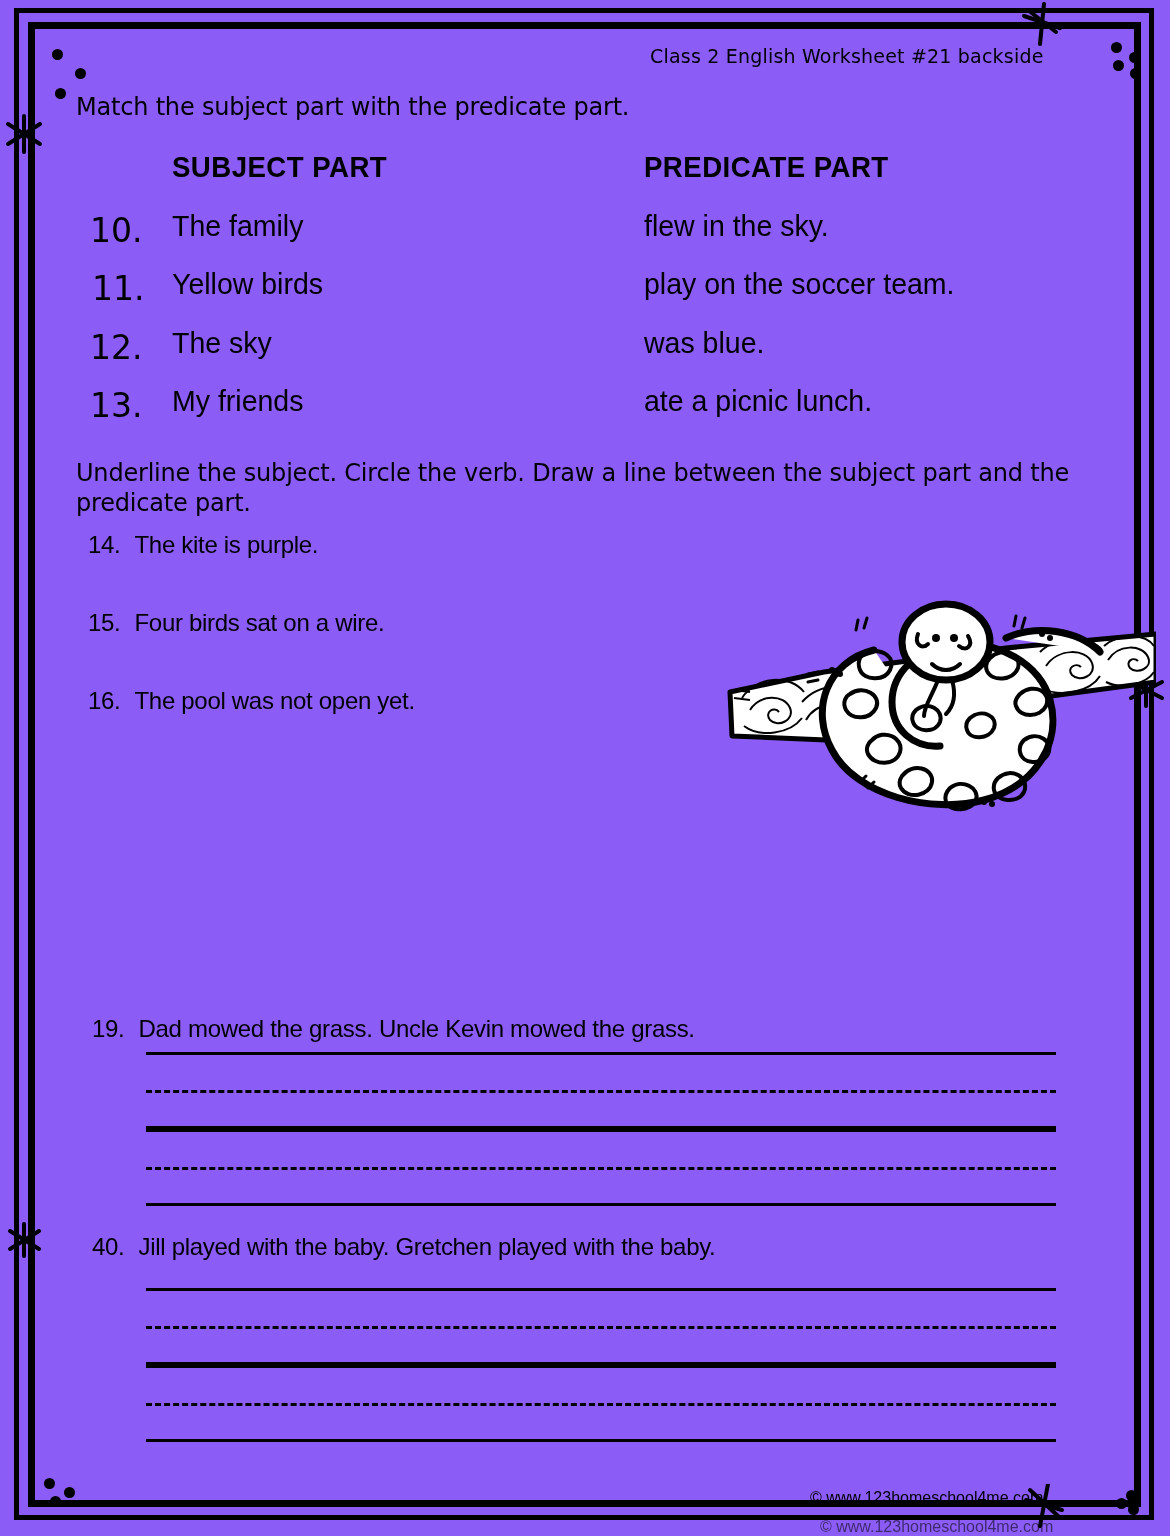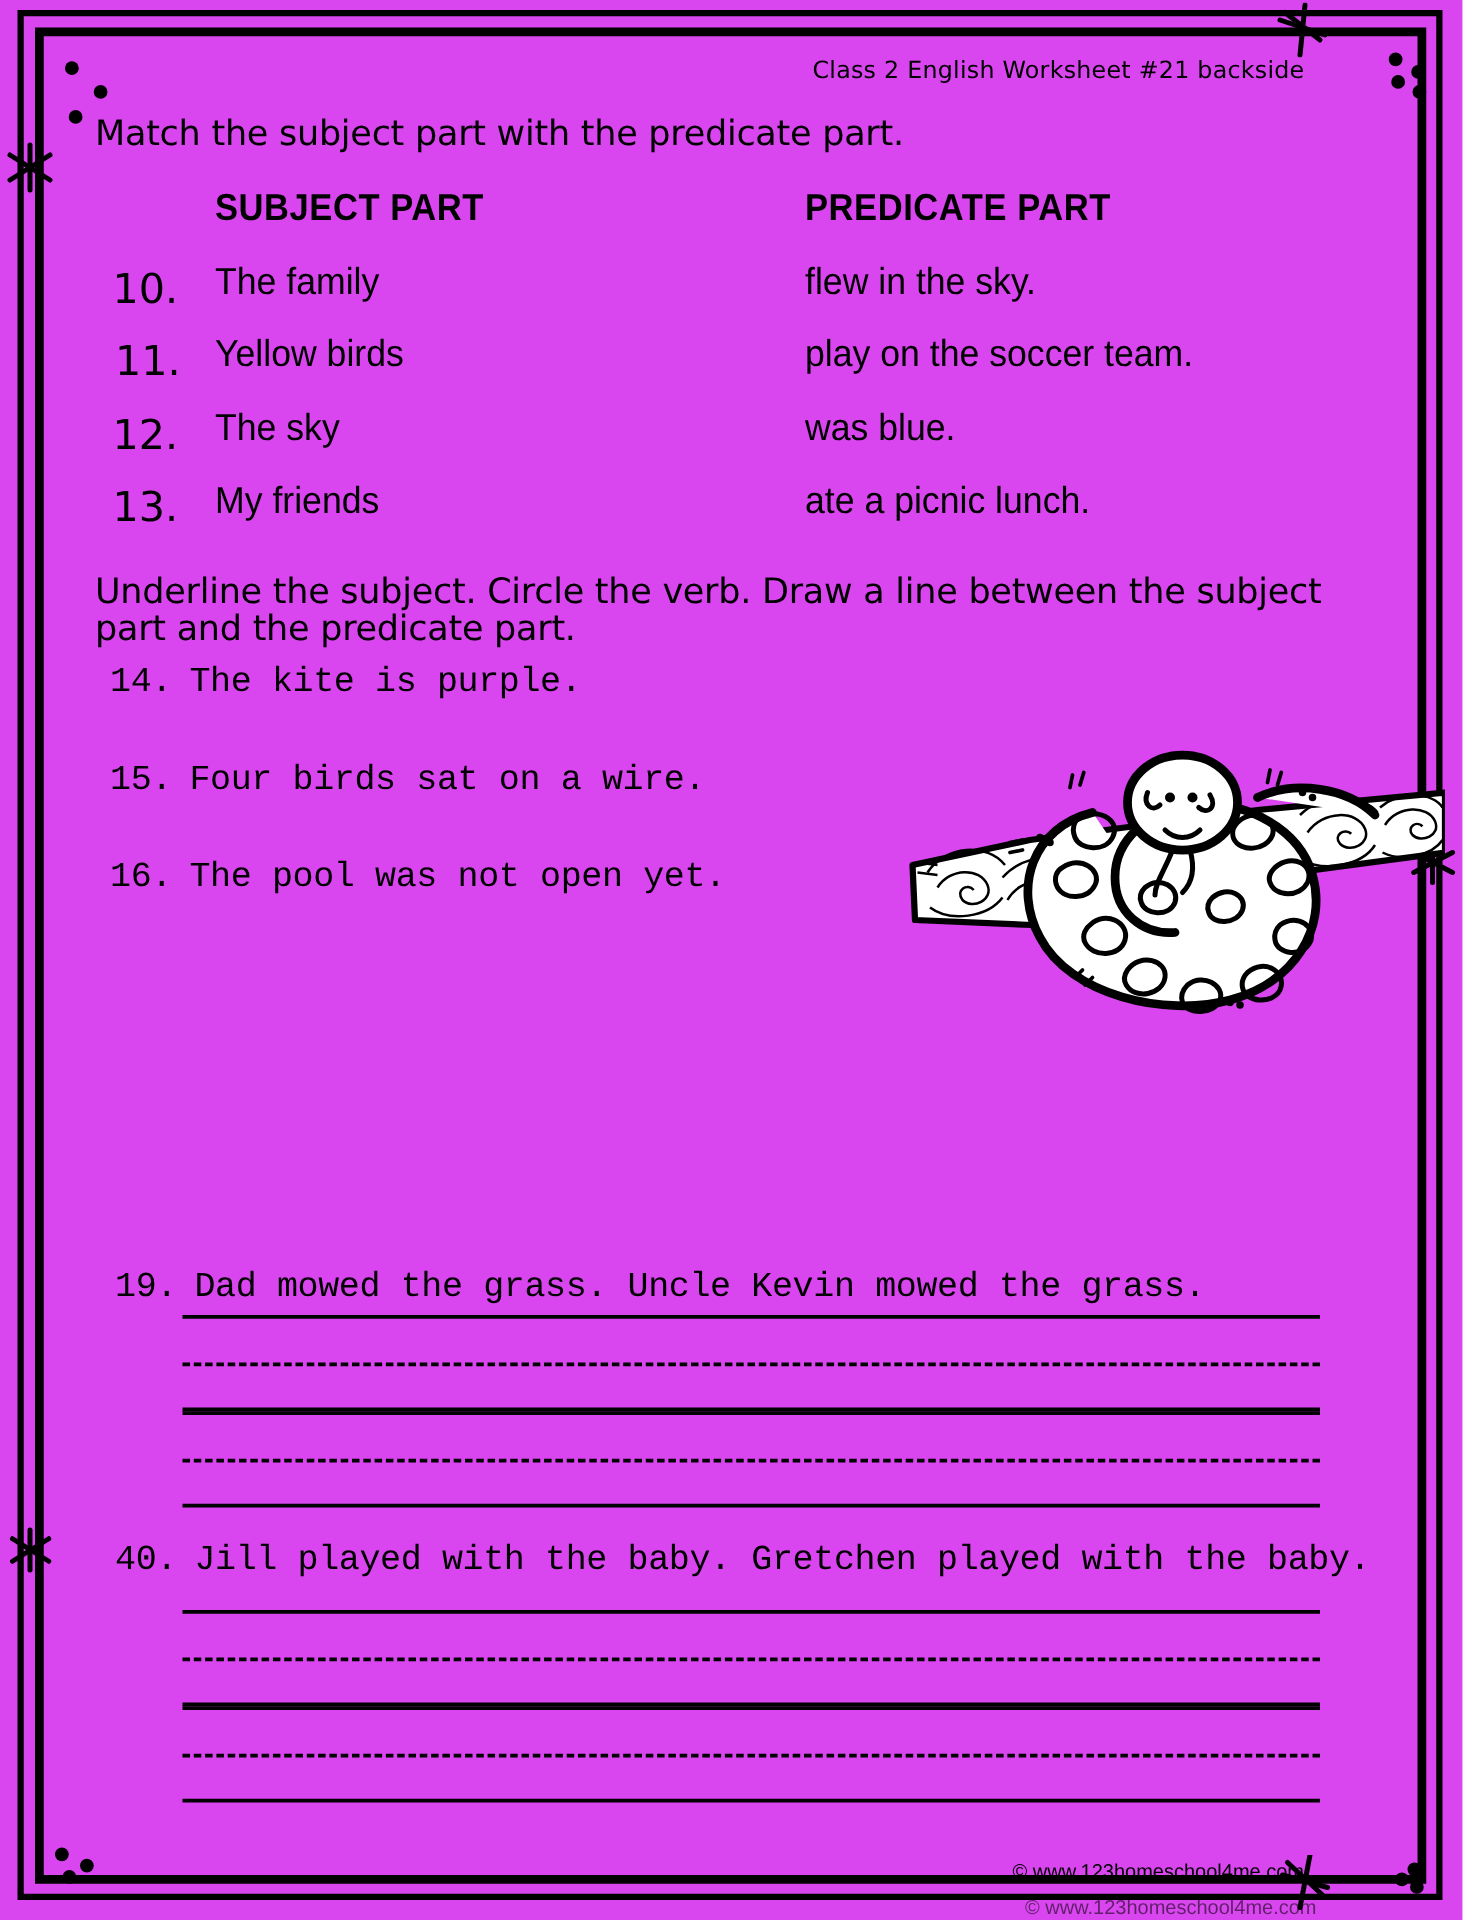--- a/index.html
+++ b/index.html
@@ -10,21 +10,21 @@
   }
   body {
     font-family: "Liberation Sans", sans-serif;
     color: #000000;
   }
 
   #page {
     position: relative;
     width: 1170px;
     height: 1536px;
-    background: #d946ef;
+    background: #8b5cf6;
     overflow: hidden;
   }
 
   
   .border-outer {
     position: absolute;
     left: 14px;
     top: 8px;
     width: 1140px;
     height: 1512px;
@@ -62,21 +62,21 @@
     position: absolute;
     font-family: "DejaVu Sans", sans-serif;
     font-size: 19px;
     letter-spacing: .2px;
     white-space: nowrap;
   }
 
   .instr {
     position: absolute;
     font-family: "DejaVu Sans", sans-serif;
-    font-size: 28px;
+    font-size: 24px;
     line-height: 30px;
     letter-spacing: -0.2px;
   }
   .instr i { font-style: italic; }
 
   .colhead {
     position: absolute;
     font-family: "Liberation Sans Narrow", "Liberation Sans", sans-serif;
     font-weight: bold;
     font-size: 30px;
@@ -96,22 +96,22 @@
     position: absolute;
     font-family: "Liberation Sans Narrow", "Liberation Sans", sans-serif;
     font-size: 30px;
     transform: scaleX(0.95);
     transform-origin: left center;
     white-space: nowrap;
   }
 
   .sent {
     position: absolute;
-    font-family: Liberation Mono, monospace;
-    font-size: 28px;
+    font-family: Liberation Sans, sans-serif;
+    font-size: 24px;
     letter-spacing: -0.3px;
     white-space: nowrap;
   }
   .sent .n { margin-right: 14px; }
 
   .footer {
     position: absolute;
     font-family: "Liberation Sans", sans-serif;
     font-size: 16px;
     white-space: nowrap;

